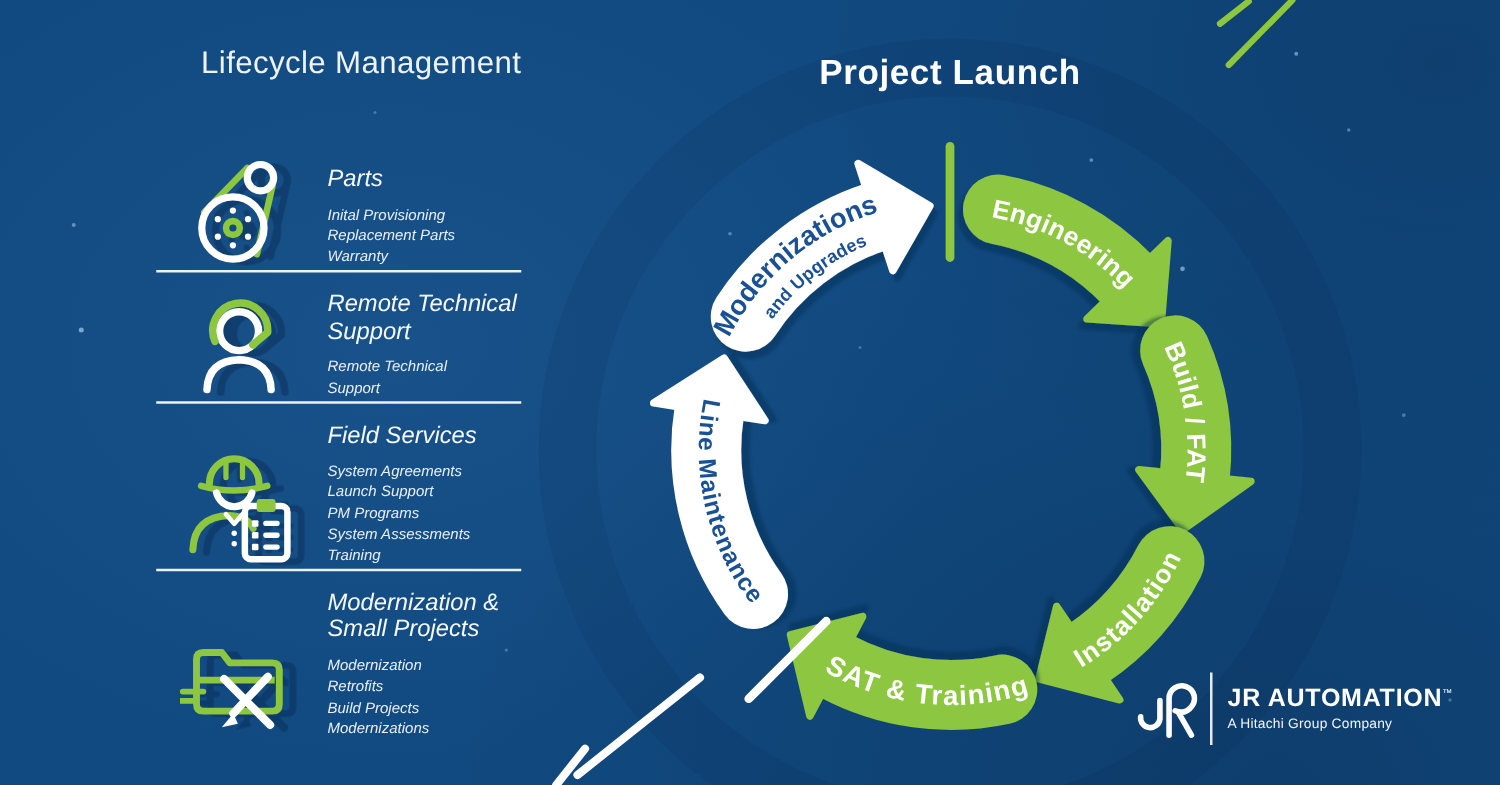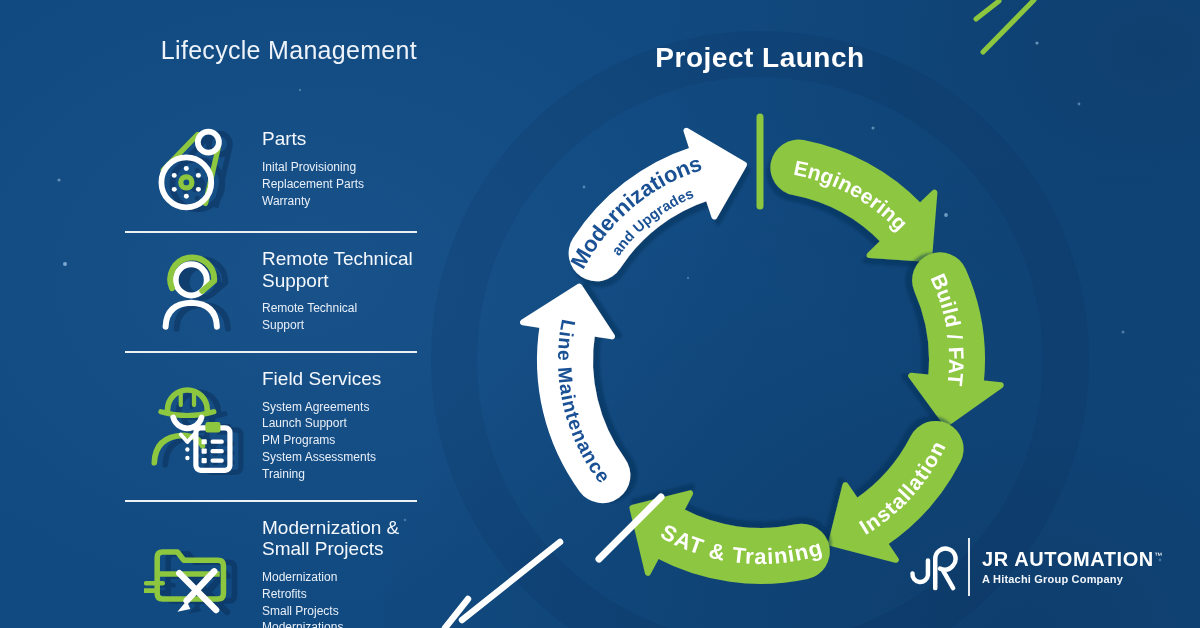--- a/index.html
+++ b/index.html
@@ -12,21 +12,21 @@
       radial-gradient(1100px 800px at 85% 100%, rgba(5,25,52,.25), rgba(0,0,0,0) 60%),
       #114a80;
     color:#fff;
   }
   .bg-svg{position:absolute;left:0;top:0;width:1200px;height:628px;}
 
   
   .panel{position:absolute;left:125px;top:36px;width:292px;}
   .panel-title{font-size:25px;font-weight:500;letter-spacing:.3px;color:#eef3fa;margin:0 0 0 3px;text-align:right;}
   .sections{margin-top:44px;}
-  .section{display:flex;align-items:center;padding:13px 0 17px 0;}
+  .section{display:flex;align-items:flex-end;padding:13px 0 2px 0;font-style:italic;}
   .section.divided{border-bottom:2px solid rgba(255,255,255,.92);}
   .section .icon-col{width:137px;flex:0 0 137px;display:flex;justify-content:center;}
   .icon-svg{filter:drop-shadow(11px 2px 0 rgba(8,42,82,.45));}
   .sec-text{padding-top:2px;}
   .sec-head{font-size:19px;font-weight:500;line-height:1.14;color:#f4f8fd;max-width:152px;margin:0 0 9px 0;}
   .sec-list{list-style:none;margin:0;padding:0;max-width:126px;}
   .sec-list li{font-size:12px;line-height:1.4;font-weight:400;color:#e9eff8;}
 
   
   .project-title{
@@ -41,21 +41,21 @@
   .blue-label{fill:#1a5094;font-weight:700;}
   .mod-main{font-size:22px;letter-spacing:.4px;}
   .mod-sub{font-size:14.5px;font-weight:600;letter-spacing:.3px;}
   .lm-label{font-size:19.5px;letter-spacing:.4px;}
 
   
   .logo{position:absolute;left:906px;top:537px;display:flex;align-items:center;}
   .logo .divider{width:2px;height:58px;background:rgba(255,255,255,.9);margin:0 12px 0 10px;}
   .logo-text .name{font-size:20px;font-weight:700;letter-spacing:.6px;color:#fff;line-height:1;}
   .logo-text .name sup{font-size:8px;vertical-align:8px;font-weight:400;}
-  .logo-text .tagline{font-size:11px;font-weight:700;letter-spacing:.2px;color:#f2f6fb;margin-top:4px;}
+  .logo-text .tagline{font-size:11px;font-weight:400;letter-spacing:.2px;color:#f2f6fb;margin-top:4px;}
 </style>
 </head>
 <body>
 
 <div class="stage">
 
   <svg class="bg-svg" viewBox="0 0 1200 628" aria-hidden="true">
     <defs id="dyn-defs">
         <filter id="f0" x="-40%" y="-40%" width="180%" height="180%">
           <feDropShadow dx="-4.0" dy="5.7" stdDeviation="1.2" flood-color="#062c55" flood-opacity="0.45"></feDropShadow>
@@ -256,21 +256,21 @@
             </g>
             <path d="M46 78 L 36 90 L 50 87 Z" fill="#fff"></path>
           </svg>
         </div>
         <div class="sec-text">
           <h3 class="sec-head">Modernization &amp; Small Projects</h3>
           <ul class="sec-list">
 
           <li>Modernization</li>
               <li>Retrofits</li>
-              <li>Small Projects</li>
+              <li>Build Projects</li>
               <li>Modernizations</li>
             </ul>
         </div>
       </div>
     </div>
   </div>
 
   <h1 class="project-title">Project Launch</h1>
 
   <div class="logo">

